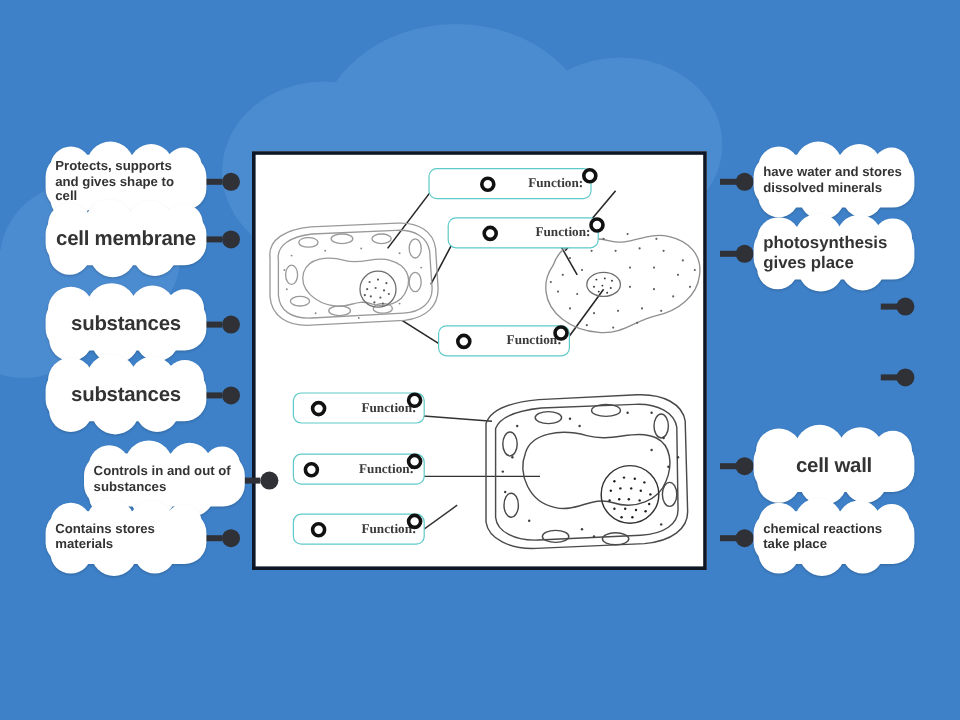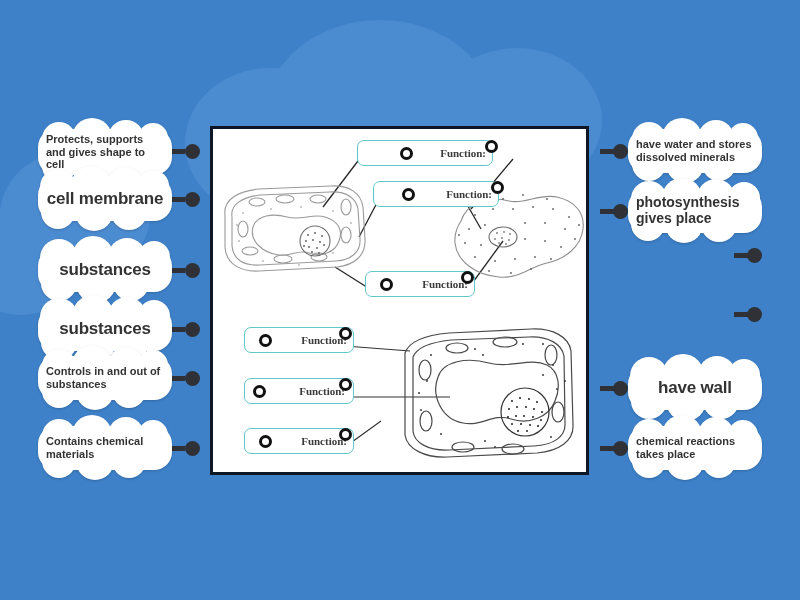--- a/index.html
+++ b/index.html
@@ -155,21 +155,21 @@
     <span class="bump" style="left:38px; bottom:-11px;width:40px; height:40px;"></span>
     <span class="bump" style="left:75px; bottom:-9px; width:36px; height:36px;"></span>
     <span class="inner">substances</span>
   </div>
   <div class="connector">
     <div class="conn-line"></div>
     <div class="conn-knob"></div>
   </div>
 </div>
 
-<div class="card-row left" style="top:356px;">
+<div class="card-row left" style="top:378px;margin-left:32px;">
   <div class="cloudcard small">
     <span class="bump" style="left:4px;  top:-7px;  width:34px; height:34px;"></span>
     <span class="bump" style="left:34px; top:-11px; width:40px; height:40px;"></span>
     <span class="bump" style="left:70px; top:-9px;  width:36px; height:36px;"></span>
     <span class="bump" style="left:100px;top:-6px;  width:30px; height:30px;"></span>
     <span class="bump" style="left:4px;  bottom:-8px; width:34px; height:34px;"></span>
     <span class="bump" style="left:38px; bottom:-10px;width:38px; height:38px;"></span>
     <span class="bump" style="left:74px; bottom:-8px; width:34px; height:34px;"></span>
     <span class="inner">Controls in and out of substances</span>
   </div>
@@ -181,21 +181,21 @@
 
 <div class="card-row left" style="top:426px;">
   <div class="cloudcard small">
     <span class="bump" style="left:4px;  top:-7px;  width:34px; height:34px;"></span>
     <span class="bump" style="left:34px; top:-11px; width:40px; height:40px;"></span>
     <span class="bump" style="left:70px; top:-9px;  width:36px; height:36px;"></span>
     <span class="bump" style="left:100px;top:-6px;  width:30px; height:30px;"></span>
     <span class="bump" style="left:4px;  bottom:-8px; width:34px; height:34px;"></span>
     <span class="bump" style="left:38px; bottom:-10px;width:38px; height:38px;"></span>
     <span class="bump" style="left:74px; bottom:-8px; width:34px; height:34px;"></span>
-    <span class="inner">Contains chemical materials</span>
+    <span class="inner">Contains stores materials</span>
   </div>
   <div class="connector">
     <div class="conn-line"></div>
     <div class="conn-knob"></div>
   </div>
 </div>
 
 <div class="card-row right" style="top:129px;">
   <div class="cloudcard small">
     <span class="bump" style="left:4px;  top:-7px;  width:34px; height:34px;"></span>
@@ -246,38 +246,38 @@
 
 <div class="card-row right" style="top:366px;">
   <div class="cloudcard big">
     <span class="bump" style="left:2px;  top:-9px;  width:38px; height:38px;"></span>
     <span class="bump" style="left:34px; top:-12px; width:42px; height:42px;"></span>
     <span class="bump" style="left:70px; top:-10px; width:38px; height:38px;"></span>
     <span class="bump" style="left:100px;top:-7px;  width:32px; height:32px;"></span>
     <span class="bump" style="left:3px;  bottom:-9px; width:36px; height:36px;"></span>
     <span class="bump" style="left:38px; bottom:-11px;width:40px; height:40px;"></span>
     <span class="bump" style="left:75px; bottom:-9px; width:36px; height:36px;"></span>
-    <span class="inner">have wall</span>
+    <span class="inner">cell wall</span>
   </div>
   <div class="connector">
     <div class="conn-line"></div>
     <div class="conn-knob"></div>
   </div>
 </div>
 
 <div class="card-row right" style="top:426px;">
   <div class="cloudcard small">
     <span class="bump" style="left:4px;  top:-7px;  width:34px; height:34px;"></span>
     <span class="bump" style="left:34px; top:-11px; width:40px; height:40px;"></span>
     <span class="bump" style="left:70px; top:-9px;  width:36px; height:36px;"></span>
     <span class="bump" style="left:100px;top:-6px;  width:30px; height:30px;"></span>
     <span class="bump" style="left:4px;  bottom:-8px; width:34px; height:34px;"></span>
     <span class="bump" style="left:38px; bottom:-10px;width:38px; height:38px;"></span>
     <span class="bump" style="left:74px; bottom:-8px; width:34px; height:34px;"></span>
-    <span class="inner">chemical reactions takes place</span>
+    <span class="inner">chemical reactions take place</span>
   </div>
   <div class="connector">
     <div class="conn-line"></div>
     <div class="conn-knob"></div>
   </div>
 </div>
 
 <div id="diagram-panel">
 
   <svg id="diagram-svg" viewBox="0 0 373 343" preserveAspectRatio="none">

